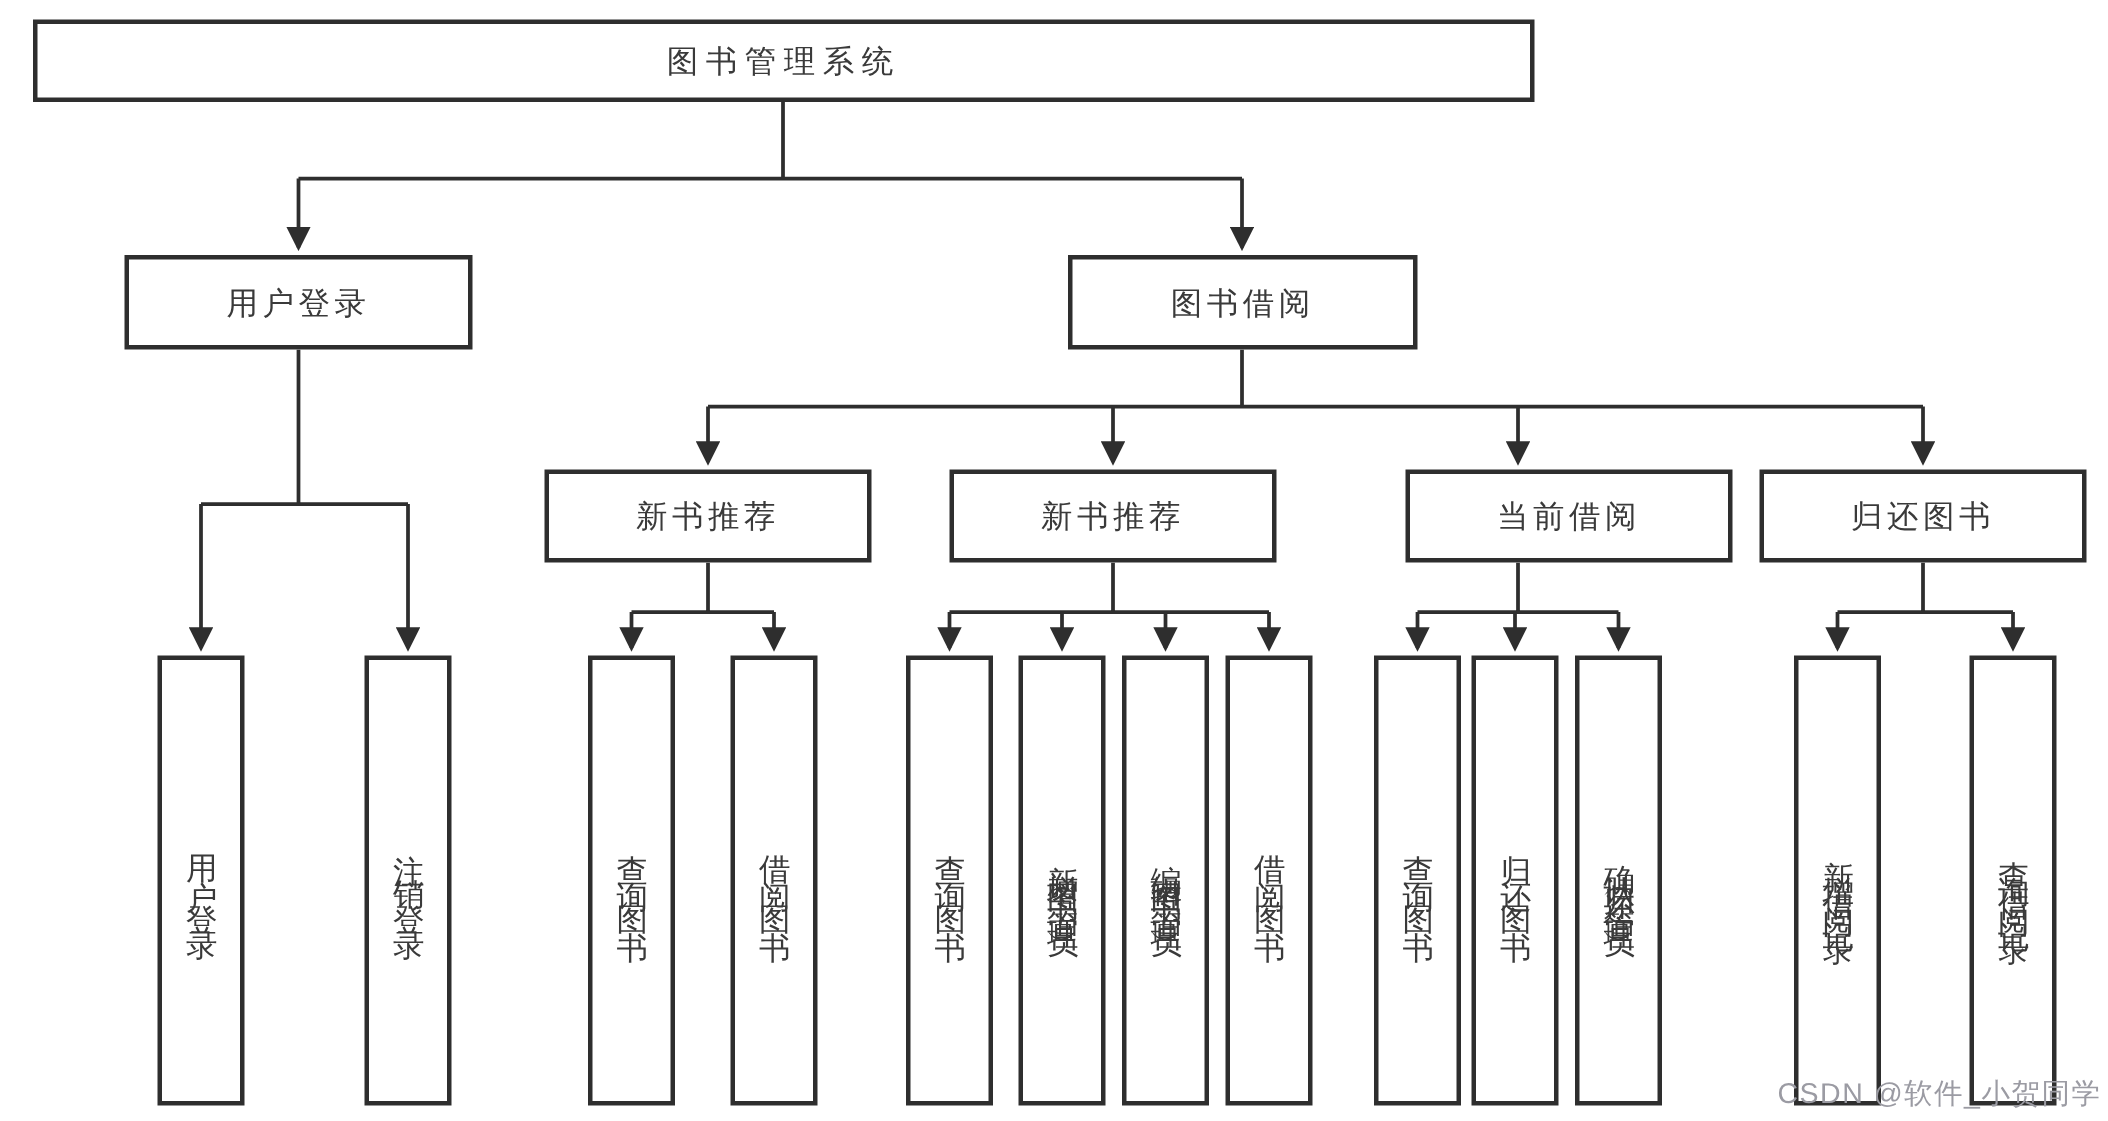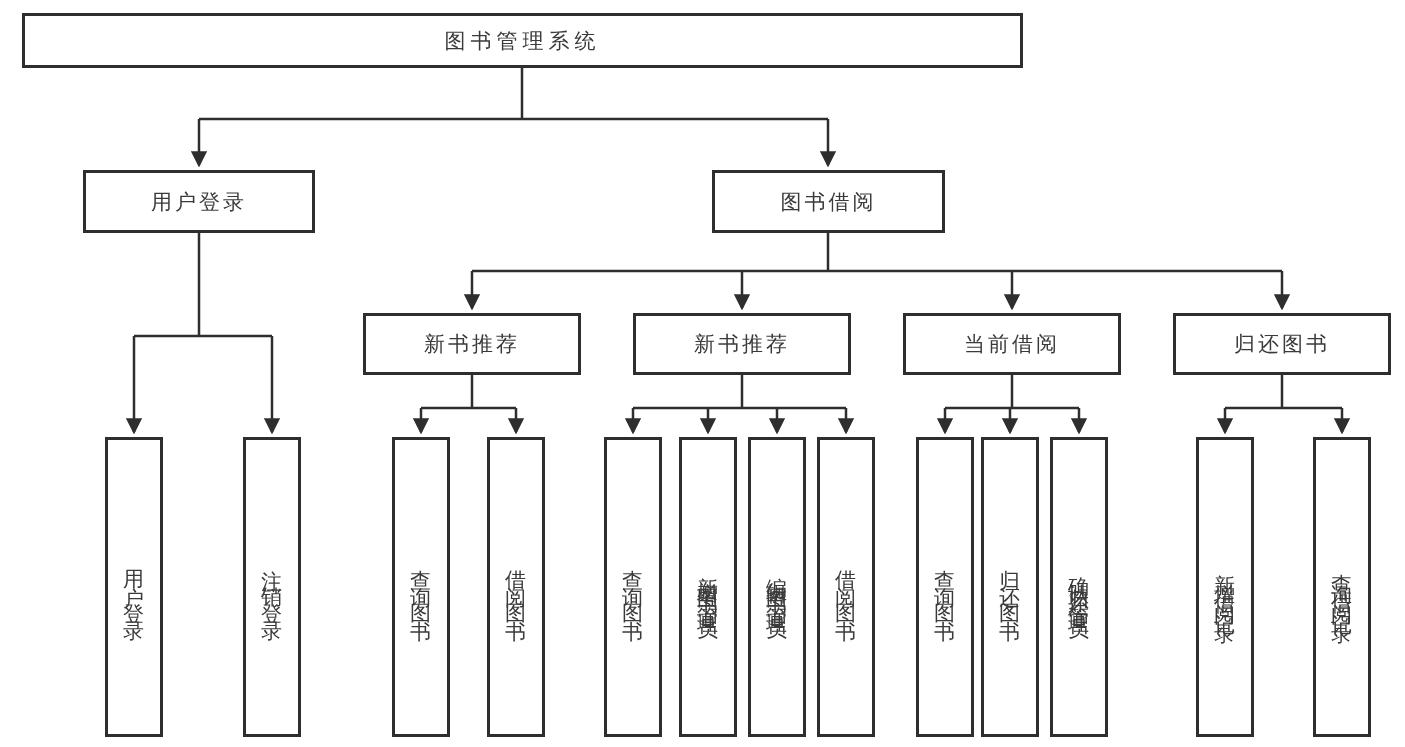--- a/index.html
+++ b/index.html
@@ -15,21 +15,21 @@
     border:3px solid #2e2e2e;background:#ffffff;
     display:flex;align-items:center;justify-content:center;
     color:#3a3a3a;
   }
   .hlabel{font-size:21px;letter-spacing:3px;white-space:nowrap;color:#3a3a3a;}
   .root-box{left:22px;top:13px;width:1001px;height:55px;}
   .root-box .hlabel{letter-spacing:5px;}
   .l1a{left:83px;top:170px;width:232px;height:63px;}
   .l1b{left:712px;top:170px;width:233px;height:63px;}
   .l2{top:313px;width:218px;height:62px;}
-  .l2a{left:363px;} .l2b{left:633px;} .l2c{left:903px;font-family:Liberation Serif, serif;} .l2d{left:1173px;}
+  .l2a{left:363px;} .l2b{left:633px;} .l2c{left:937px;font-family:Liberation Serif, serif;} .l2d{left:1173px;}
   .leaf{top:437px;width:58px;height:300px;}
   .vtext{
     writing-mode:vertical-rl;
     font-size:21px;color:#3a3a3a;line-height:1;
   }
   .sp-lg{letter-spacing:17px;}
   .sp-md{letter-spacing:10px;}
   .sp-sm{letter-spacing:6px;}
   .watermark{
     position:absolute;left:1185px;top:716px;z-index:5;
@@ -145,13 +145,14 @@
     <span class="vtext sp-sm">确认归还（管理员）</span>
   </div>
 
   <div class="box leaf" style="left:1196px">
     <span class="vtext sp-md">新增借阅记录</span>
   </div>
   <div class="box leaf" style="left:1313px">
     <span class="vtext sp-md">查询借阅记录</span>
   </div>
 
+  <div class="watermark">CSDN @软件_小贺同学</div>
 </div>
 
 </body></html>

